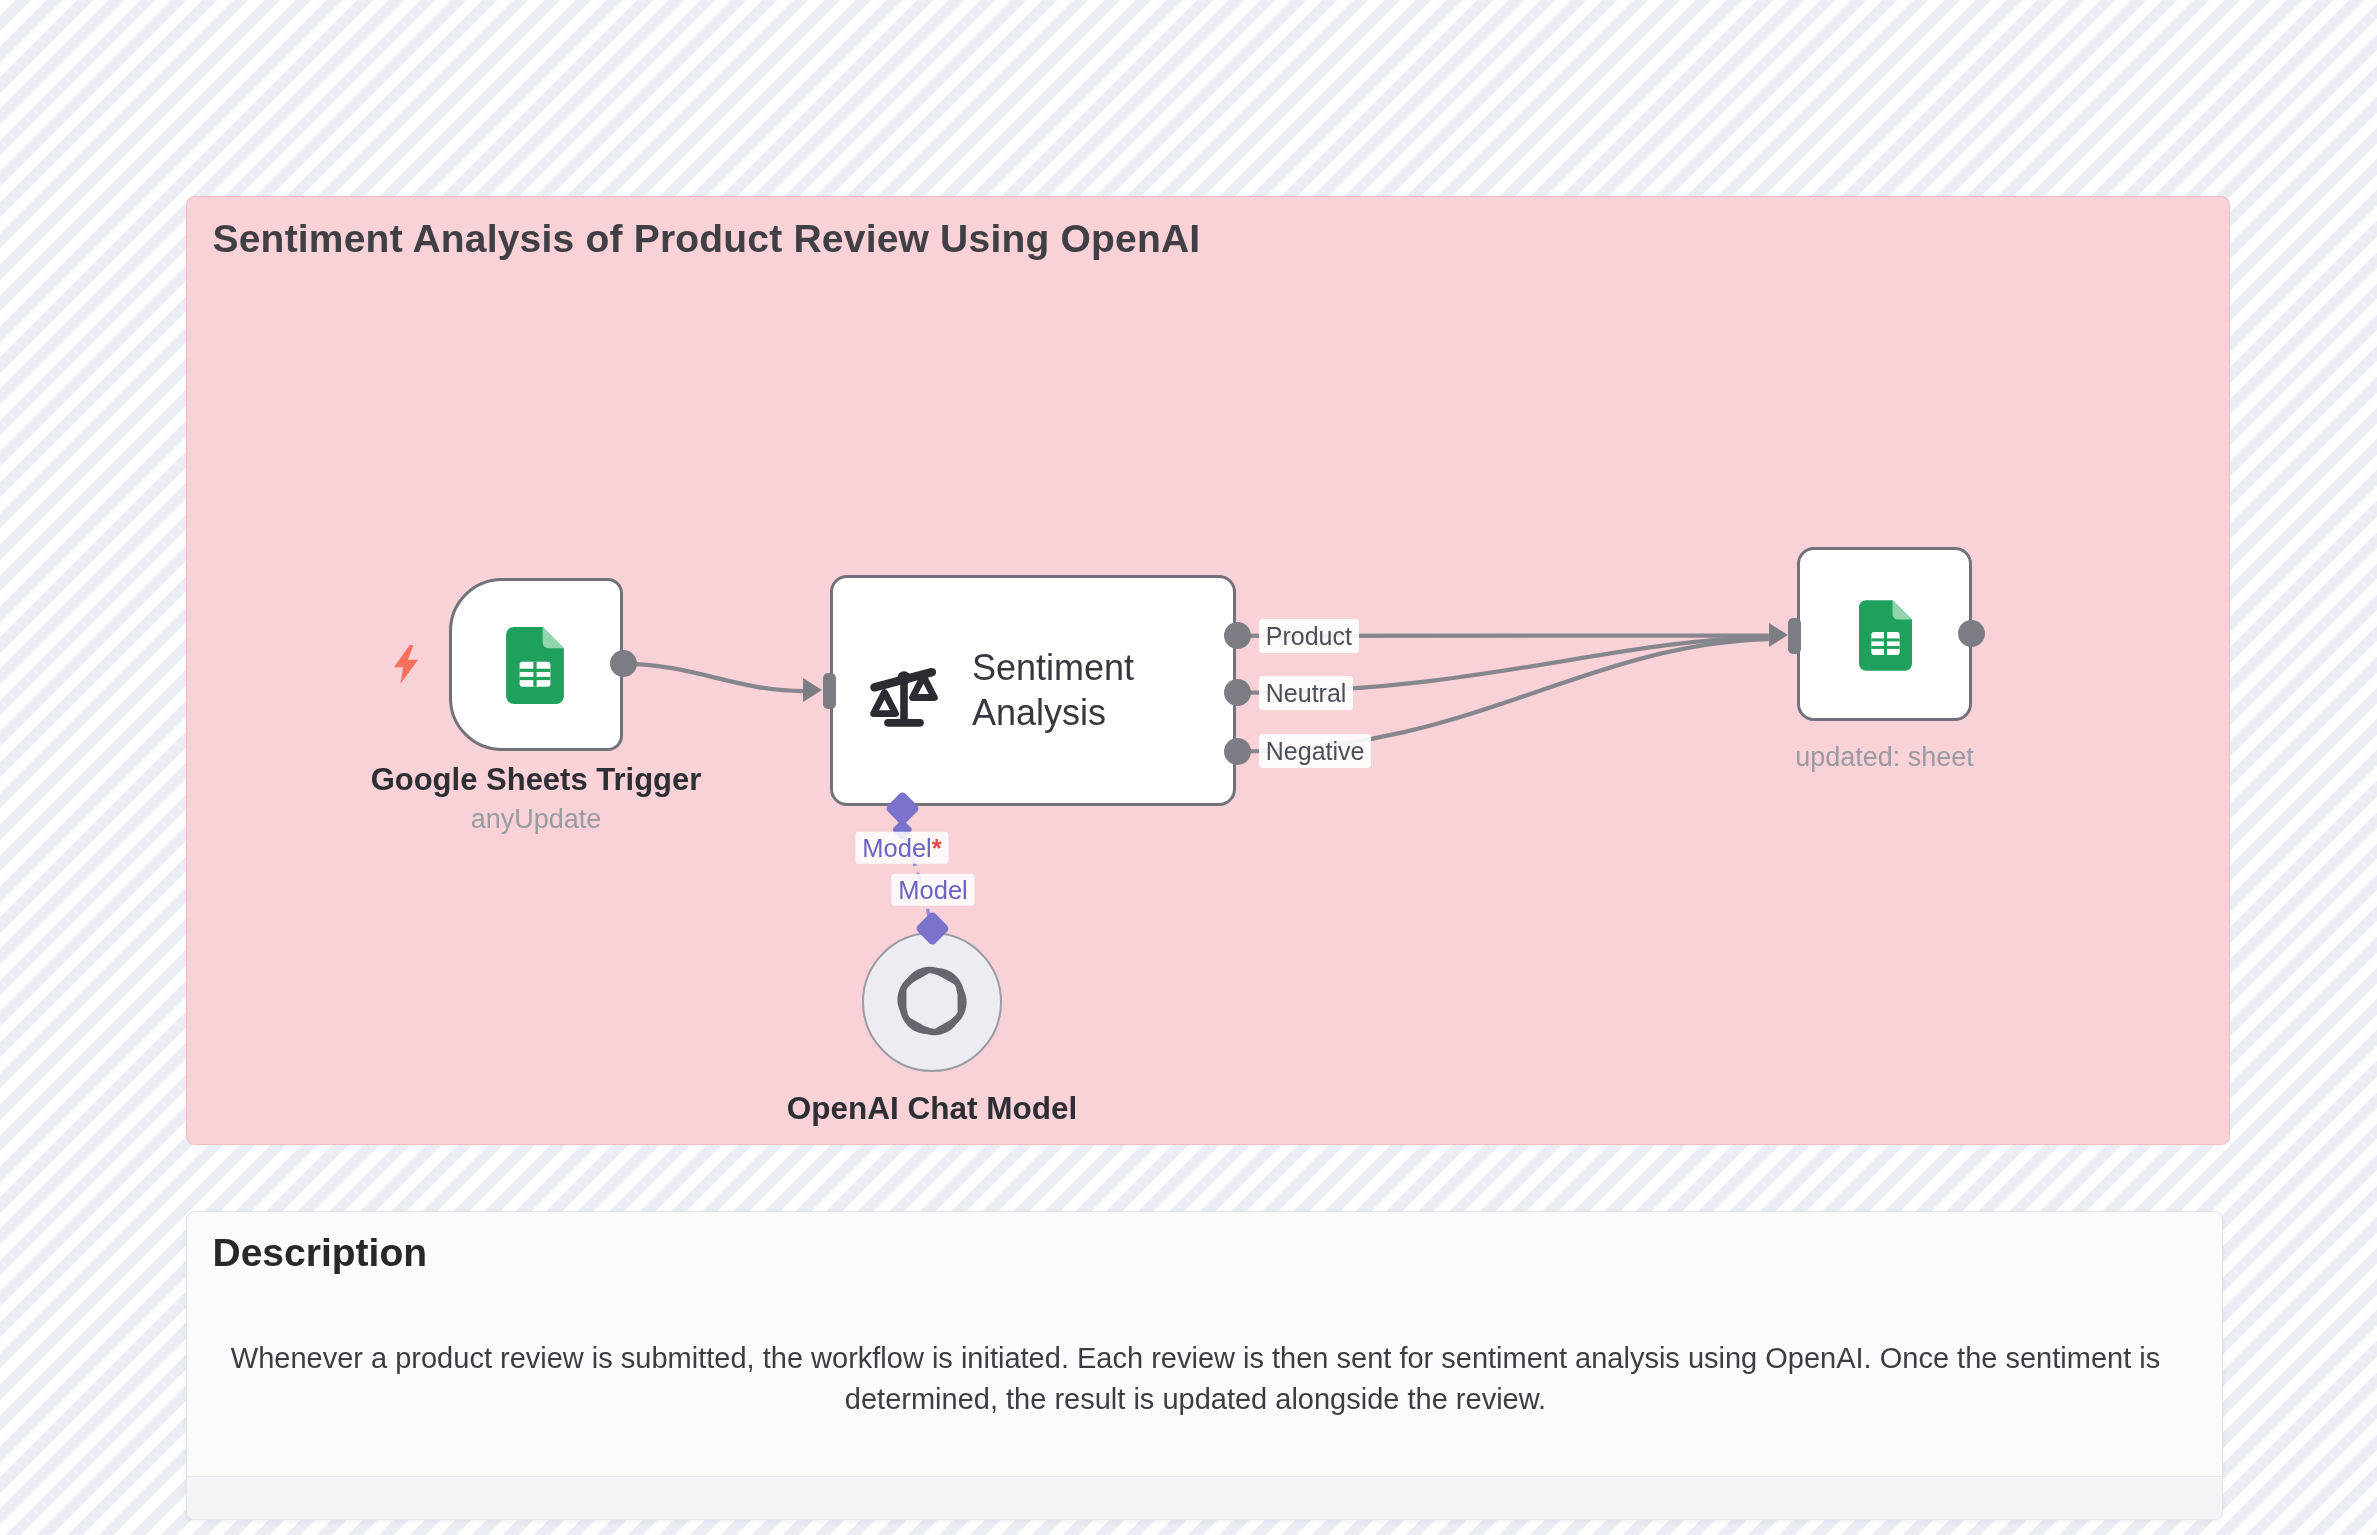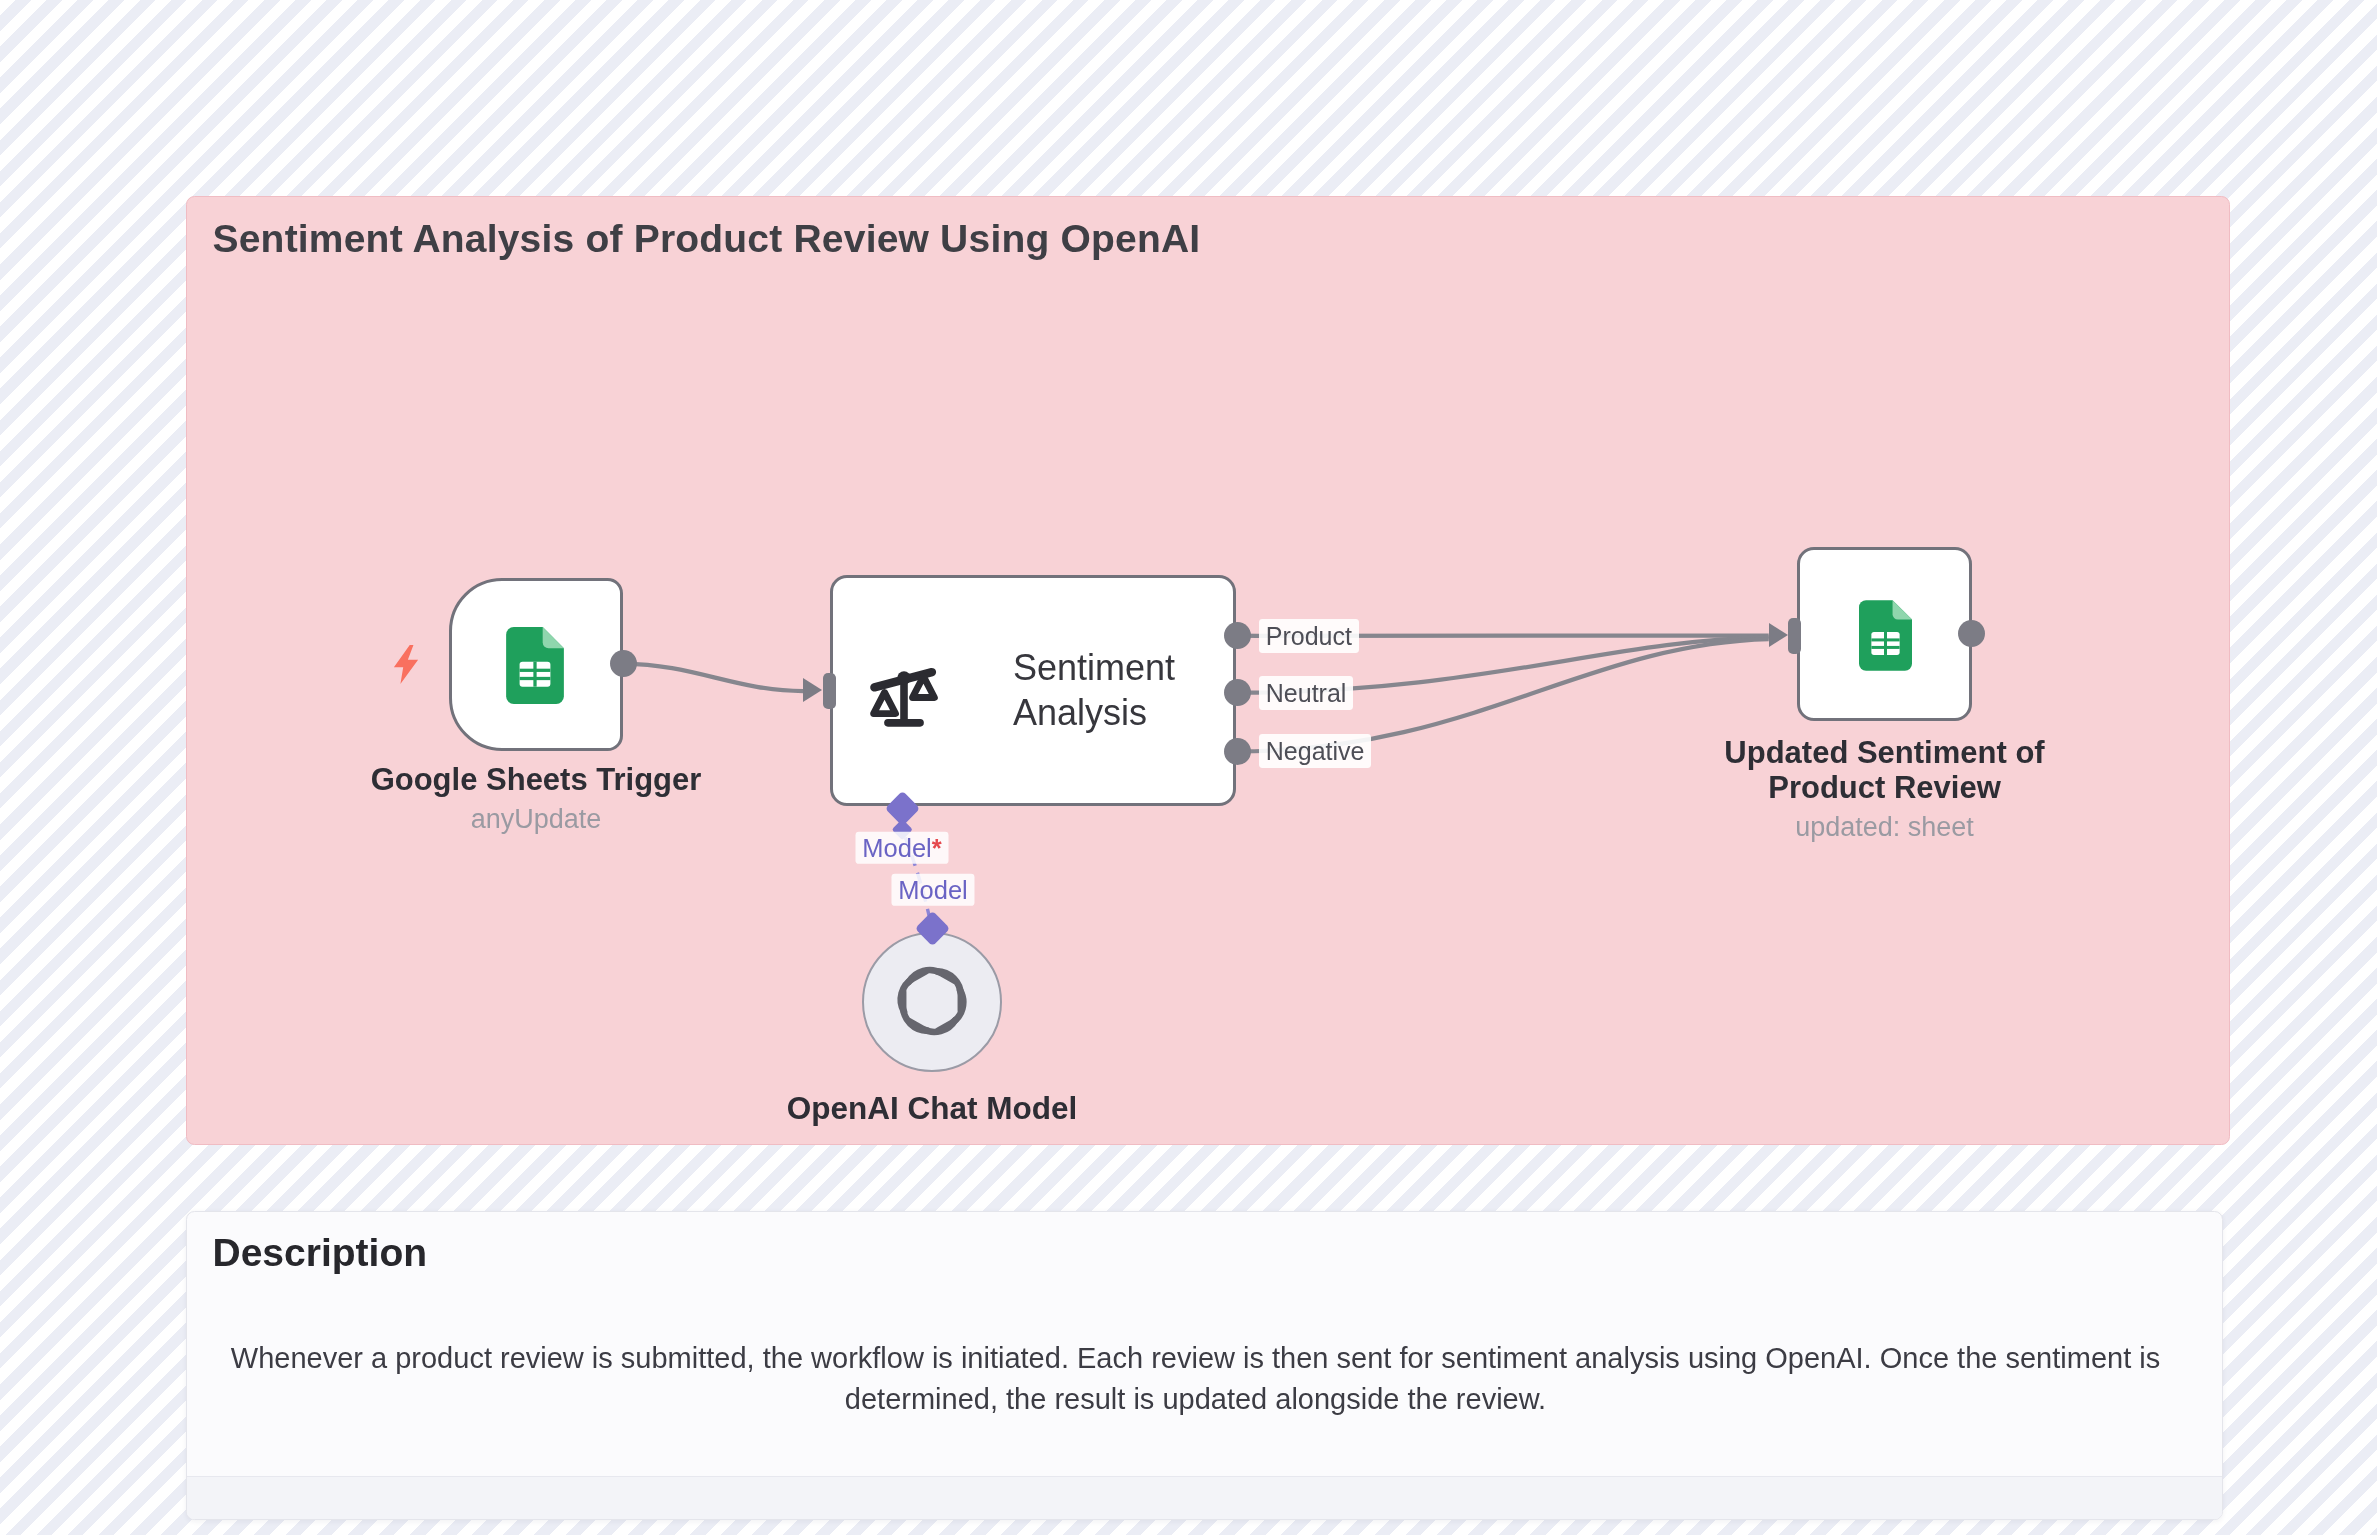--- a/index.html
+++ b/index.html
@@ -51,21 +51,21 @@
   .node-sublabel{
     margin-top:6.8px;font-size:27px;font-weight:400;color:var(--sublabel-gray);
   }
 
   
   .trigger-node{left:449px;top:578px;width:174px;height:173px;border-radius:53px 15.3px 15.3px 53px;}
   
   .sentiment-node{left:830px;top:575px;width:406px;height:231px;border-radius:17px;display:flex;align-items:center;}
   .sentiment-icon{position:absolute;left:32px;top:84px;}
   .sentiment-text{position:absolute;left:139px;top:0;height:100%;display:flex;flex-direction:column;justify-content:center;
-    font-size:36px;font-weight:500;color:#37373d;line-height:1.24;width:247px;margin-left:41px;}
+    font-size:36px;font-weight:500;color:#37373d;line-height:1.24;width:247px;}
   
   .updated-node{left:1797px;top:547px;width:175px;height:174px;border-radius:17px;}
   
   .openai-node{
     left:862px;top:932px;width:140px;height:140px;border-radius:50%;
     background:#ececf2;border:2.6px solid #9b9ba6;z-index:2;
     display:flex;align-items:center;justify-content:center;
   }
 
   
@@ -232,21 +232,20 @@
         <line x1="14" y1="45" x2="46" y2="45"></line>
         <line x1="14" y1="53.5" x2="46" y2="53.5"></line>
       </g>
     </svg>
   </div>
 </div>
 <div class="abs in-tri" style="left:1769px;top:623px;"></div>
 <div class="abs in-bar" style="left:1788px;top:618px;"></div>
 <div class="abs port-dot" style="left:1958px;top:620px;"></div>
 <div class="abs caption updated-caption">
-  <span class="node-label">Updated Sentiment of Product Review</span>
   <div class="node-sublabel">updated: sheet</div>
 </div>
 
 <div class="abs desc-card">
   <div class="desc-heading">Description</div>
   <div class="desc-body">Whenever a product review is submitted, the workflow is initiated. Each review is then sent for sentiment analysis using OpenAI. Once the sentiment is determined, the result is updated alongside the review.</div>
   <div class="desc-footer"></div>
 </div>
 
 

